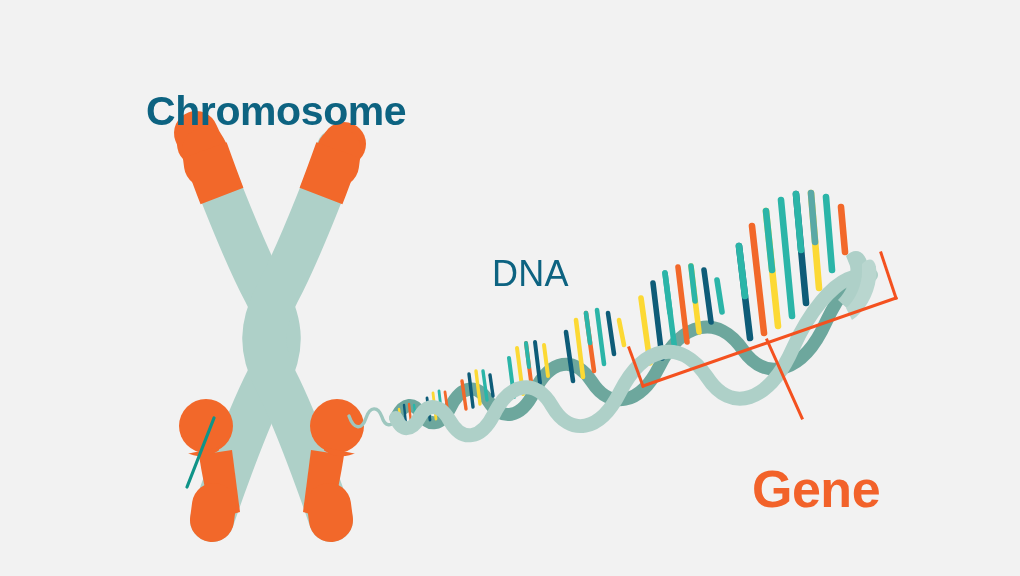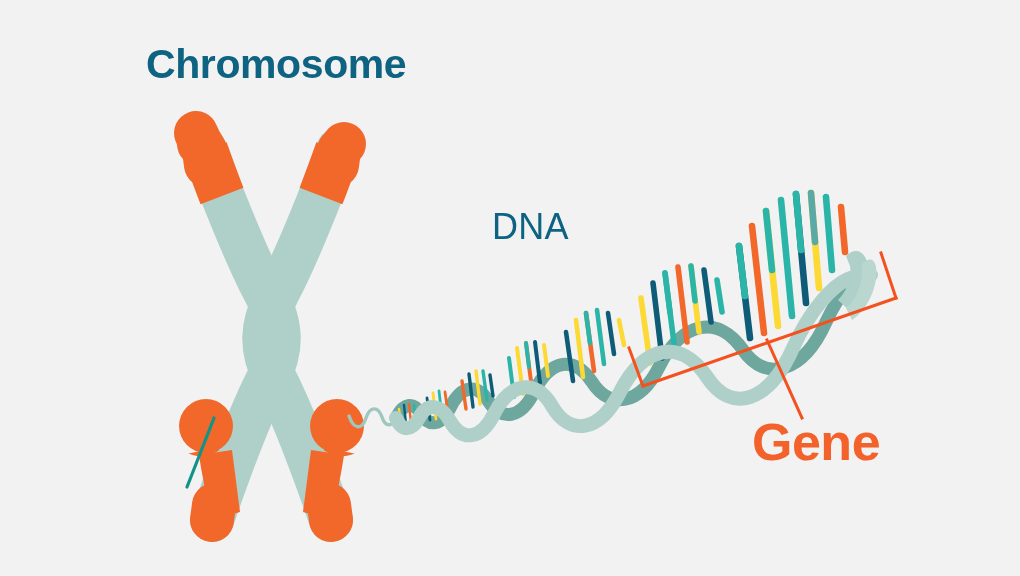--- a/index.html
+++ b/index.html
@@ -21,20 +21,21 @@
     inset: 0;
     width: 1020px;
     height: 576px;
     display: block;
   }
   .label {
     position: absolute;
     white-space: nowrap;
     line-height: 1;
     user-select: none;
+    margin-top: 47px;
   }
   #label-chromosome {
     left: 146px;
     top: 44px;
     font-size: 41px;
     font-weight: 700;
     color: #0d6381;
     letter-spacing: -0.4px;
   }
   #label-telomere {

